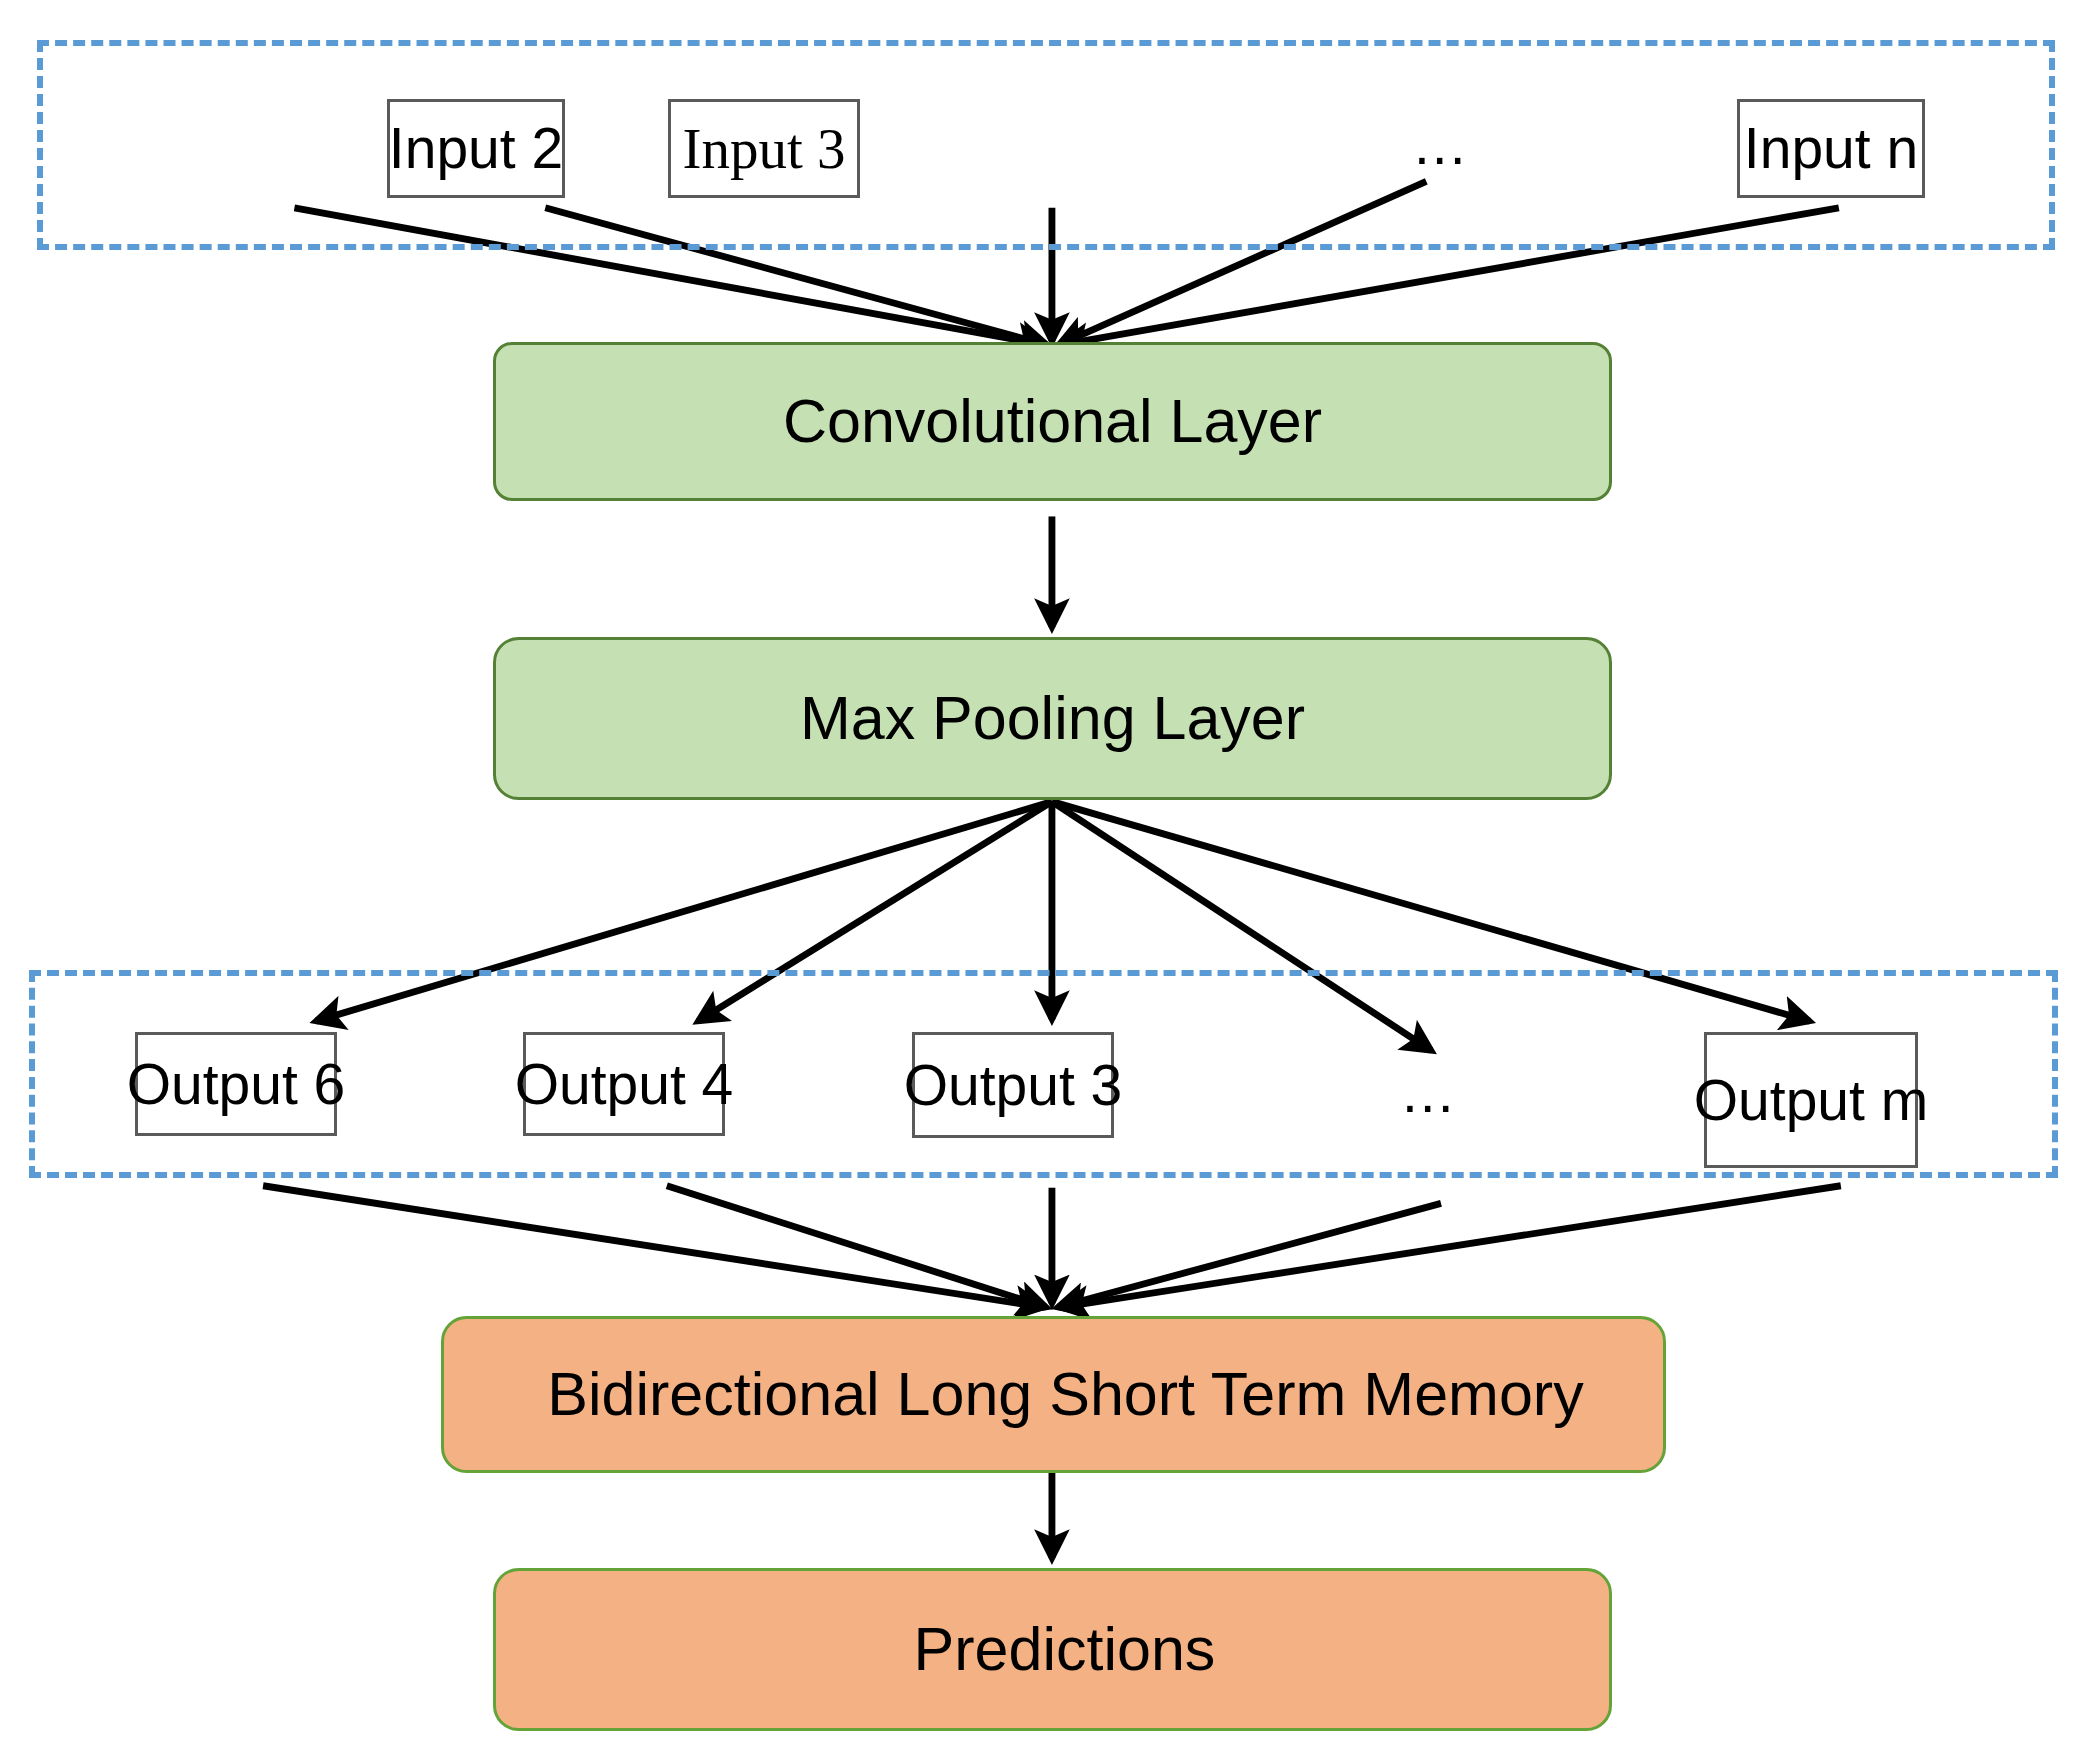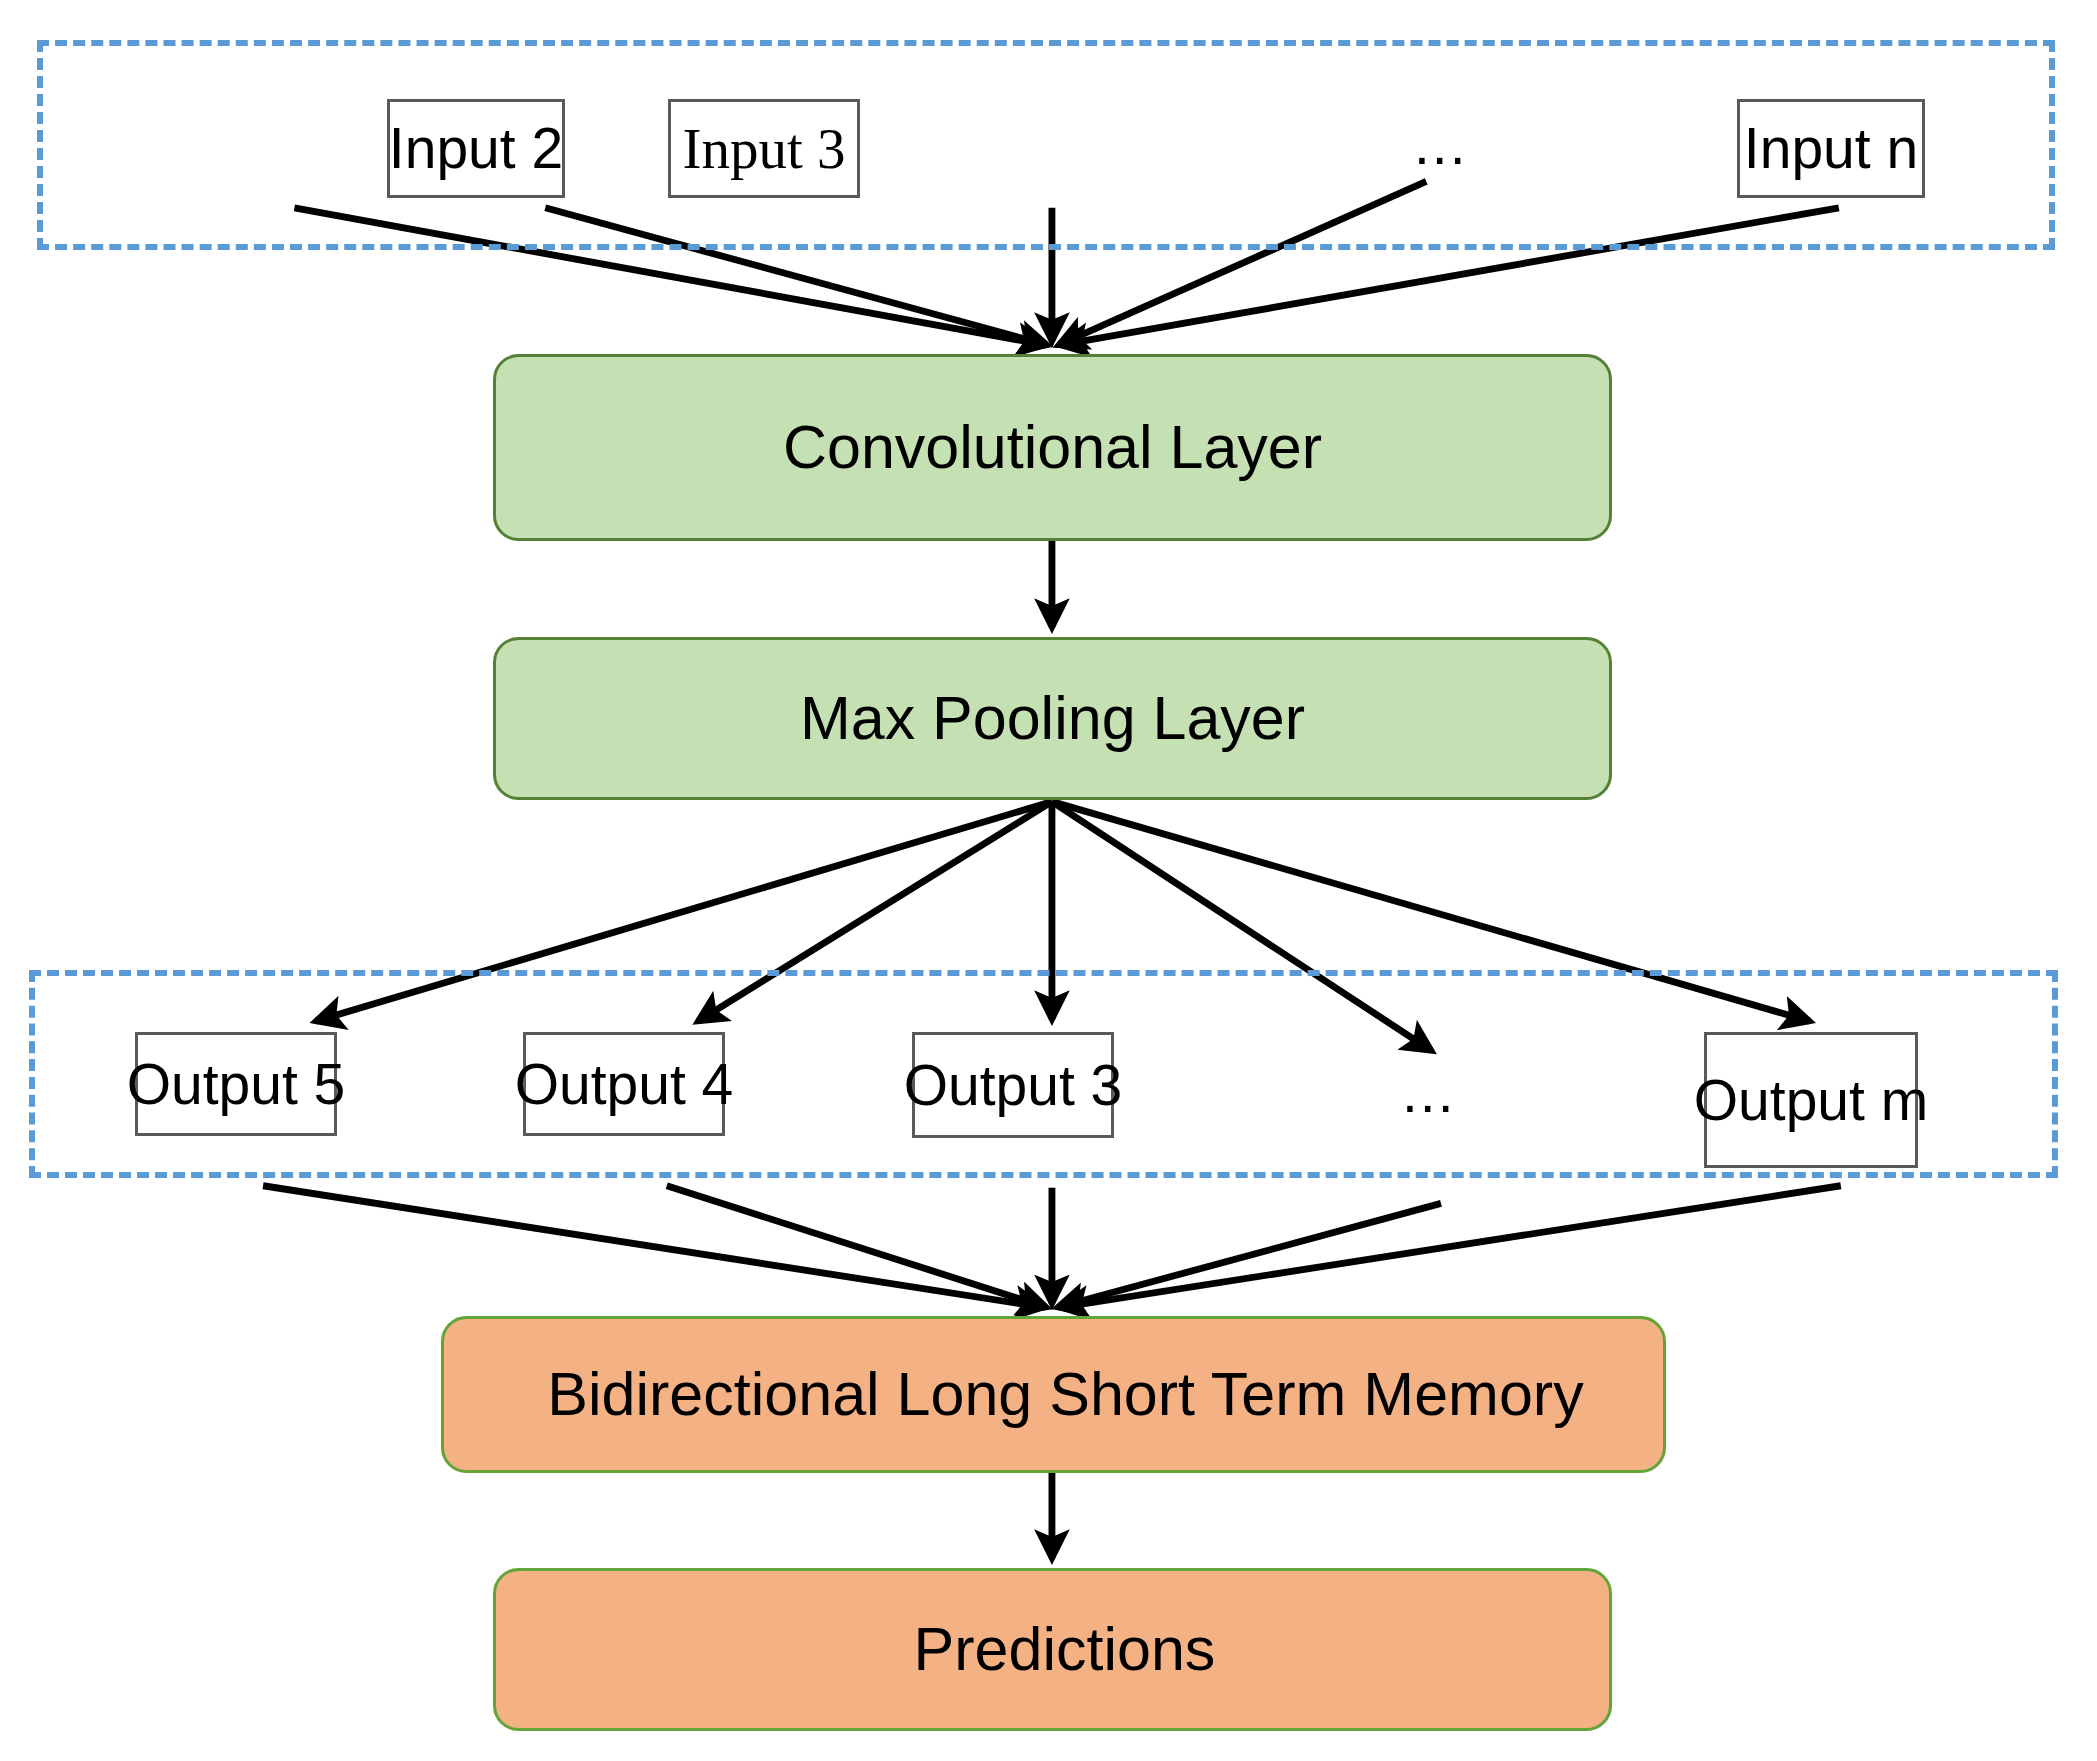--- a/index.html
+++ b/index.html
@@ -119,27 +119,27 @@
 
 
   <div class="io-box" style="left:387px; top:99px; width:178px; height:99px;">Input 2</div>
 
   <div class="io-box" style="left:668px; top:99px; width:192px; height:99px;font-family:Liberation Serif, serif;">Input 3</div>
 
   <div class="ellipsis" style="left:1414px; top:116px;">...</div>
 
   <div class="io-box" style="left:1737px; top:99px; width:188px; height:99px;">Input n</div>
 
-  <div class="layer-box layer-green" style="left:493px; top:354px; width:1119px; height:187px;">Convolutional Layer</div>
+  <div class="layer-box layer-green" style="left:493px; top:342px; width:1119px; height:159px;border-radius:19px;">Convolutional Layer</div>
 
   <div class="layer-box layer-green" style="left:493px; top:637px; width:1119px; height:163px;">Max Pooling Layer</div>
 
   <div class="dashed-group" style="left:29px; top:970px; width:2029px; height:208px;"></div>
 
-  <div class="io-box" style="left:135px; top:1032px; width:202px; height:104px;">Output 5</div>
+  <div class="io-box" style="left:135px; top:1032px; width:202px; height:104px;">Output 6</div>
 
   <div class="io-box" style="left:523px; top:1032px; width:202px; height:104px;">Output 4</div>
 
   <div class="io-box" style="left:912px; top:1032px; width:202px; height:106px;">Output 3</div>
 
   <div class="ellipsis" style="left:1402px; top:1064px;">...</div>
 
   <div class="io-box" style="left:1704px; top:1032px; width:214px; height:136px;">Output m</div>
 
   <div class="layer-box layer-orange" style="left:441px; top:1316px; width:1225px; height:157px;">Bidirectional Long Short Term Memory</div>

